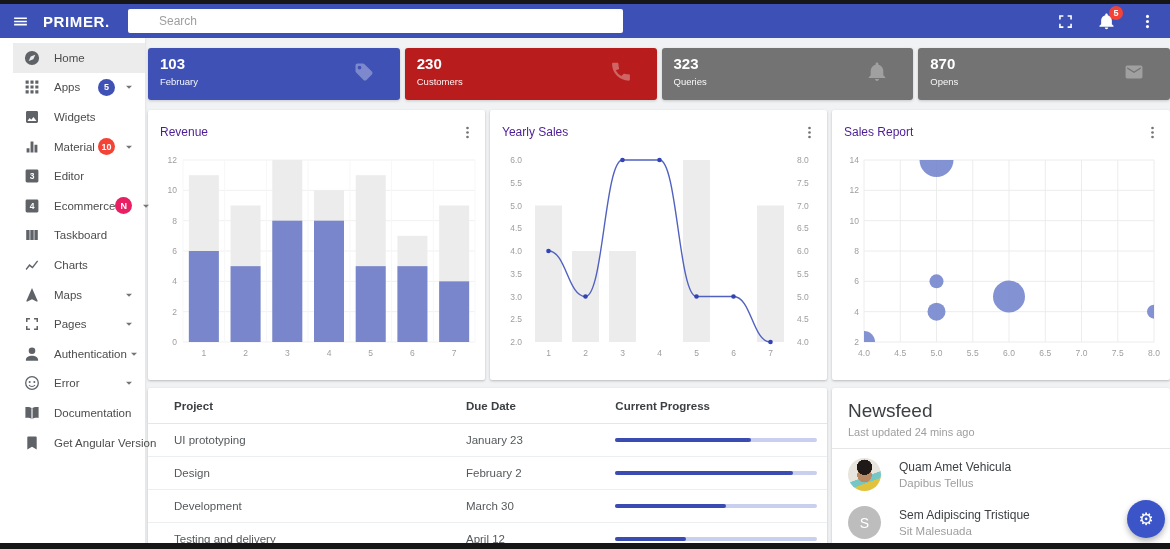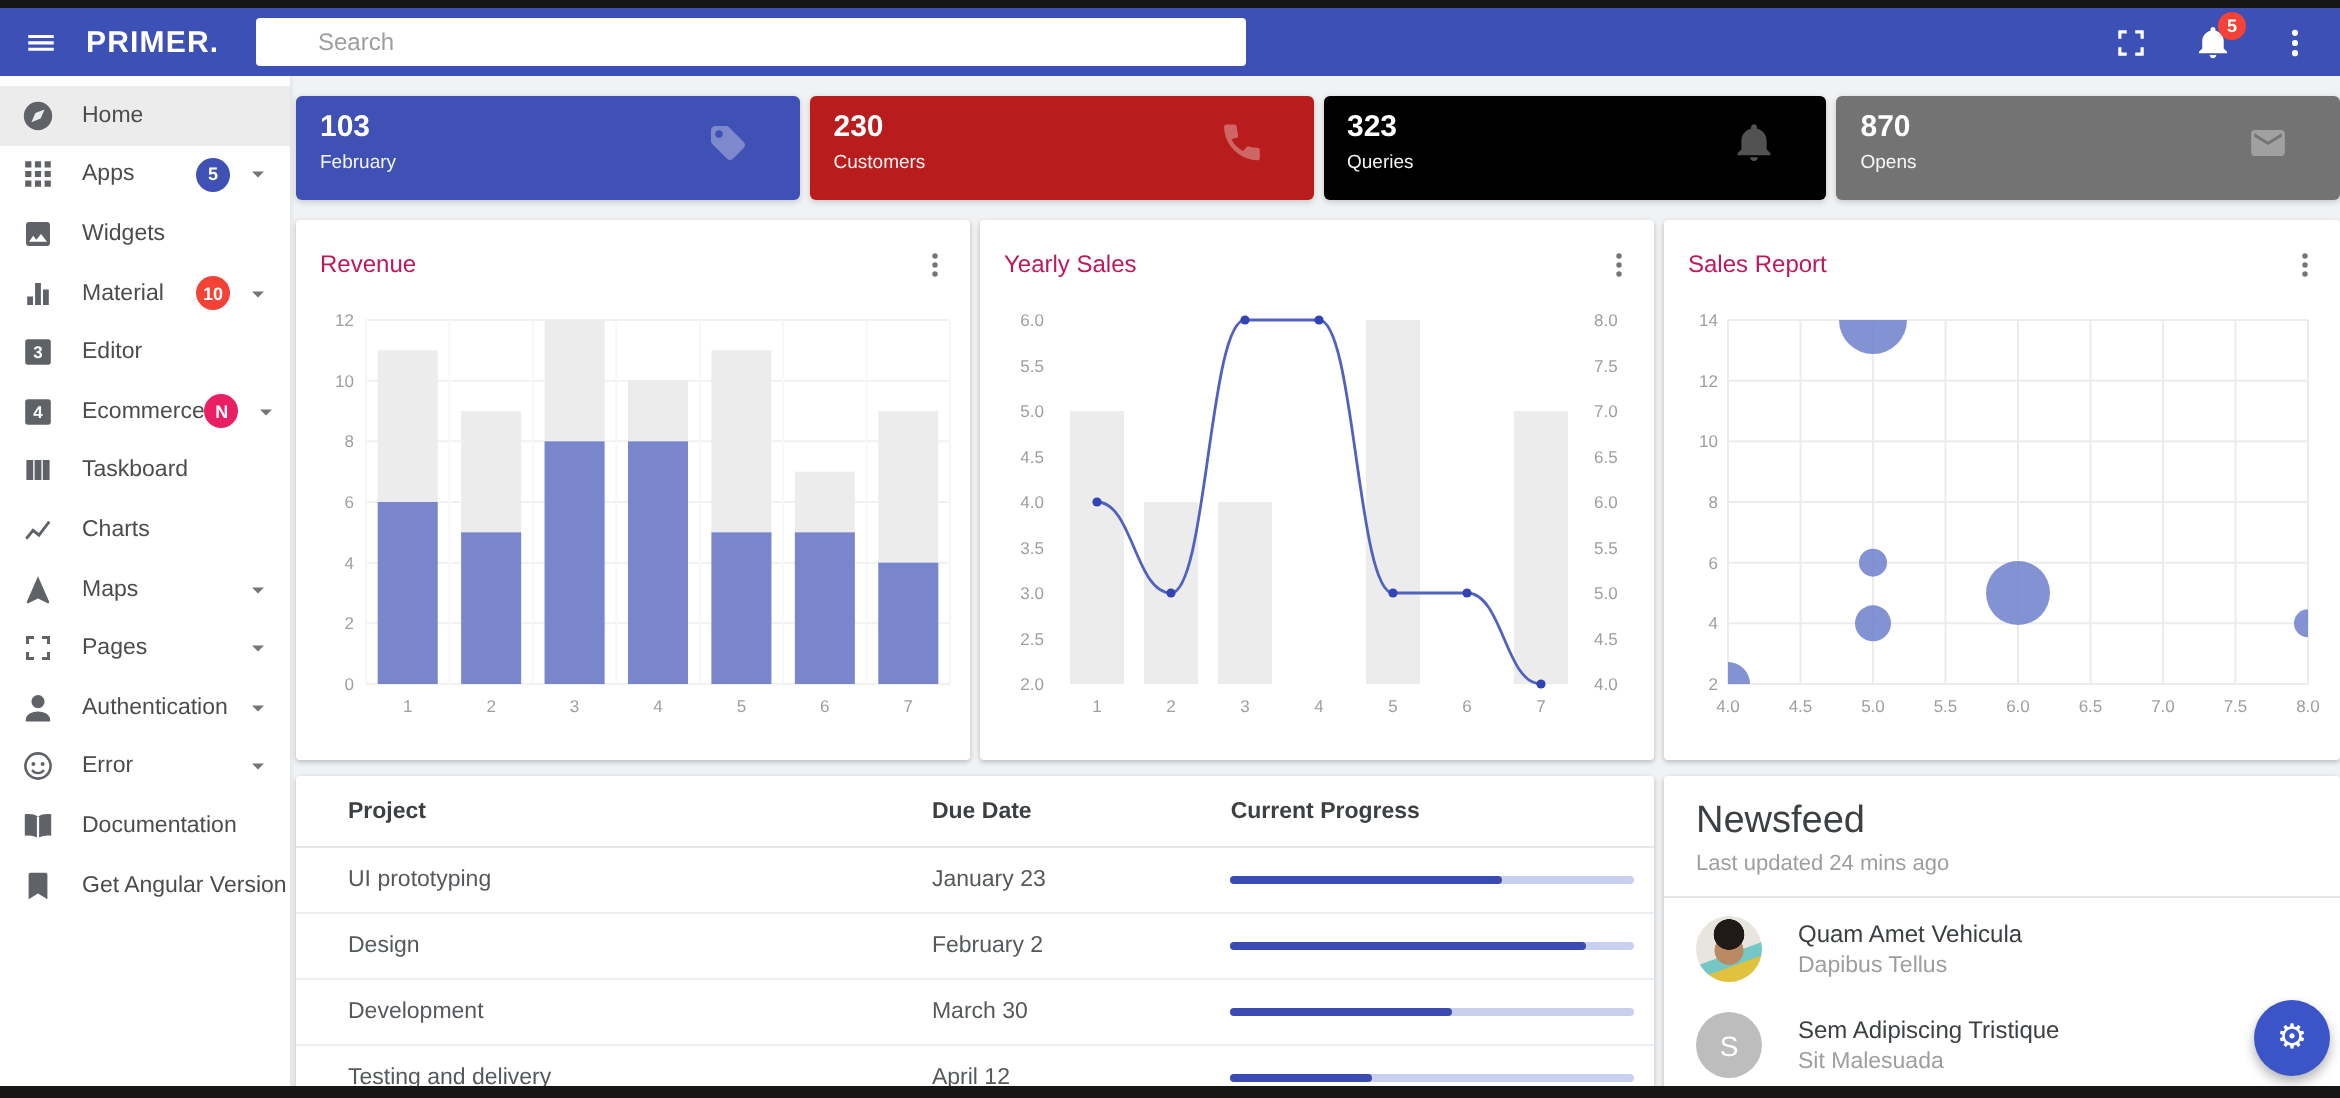--- a/index.html
+++ b/index.html
@@ -27,21 +27,21 @@
     font-family:inherit; color:#424242; background:transparent; }
   .search-box input::placeholder { color:#9e9e9e; }
   .nav-right { margin-left:auto; display:flex; align-items:center; gap:24px; padding-right:14px; }
   .bell-wrap { position:relative; }
   .nav-badge { position:absolute; top:-7px; right:-8px; background:#f44336; color:#fff;
     width:14px; height:14px; border-radius:50%; font-size:9px; font-weight:bold;
     display:flex; align-items:center; justify-content:center; }
 
   
   .main-row { position:absolute; top:38px; left:0; right:0; bottom:0; display:flex; }
-  .sidebar { width:145px; background:#fff; padding-top:5px; flex:none; box-shadow:1px 0 2px rgba(0,0,0,.06); z-index:5; }
+  .sidebar { width:145px; background:#fff; padding-top:5px; flex:none; box-shadow:1px 0 2px rgba(0,0,0,.06); z-index:5;padding-left:13px; }
   .side-item { display:flex; align-items:center; height:29.6px; cursor:pointer; color:#4c4c4c; }
   .side-item.active { background:#ececec; }
   .side-item .si { width:16px; height:16px; margin:0 14px 0 11px; flex:none; display:inline-flex; }
   .side-item .si svg { width:16px; height:16px; fill:#5f6368; color:#5f6368; }
   .side-label { font-size:11.5px; white-space:nowrap; }
   .side-spacer { flex:1; }
   .side-badge { width:17px; height:17px; border-radius:50%; color:#fff; font-size:9px; font-weight:bold;
     display:flex; align-items:center; justify-content:center; margin-right:7px; flex:none; }
   .chev { width:14px; height:14px; margin-right:9px; flex:none; display:inline-flex; }
   .chev svg { width:14px; height:14px; fill:#757575; }
@@ -56,21 +56,21 @@
   .stat-value { font-size:15px; font-weight:bold; line-height:18px; }
   .stat-label { font-size:9.5px; opacity:.95; margin-top:3px; }
   .stat-icon { position:absolute; right:26px; top:50%; transform:translateY(-50%); opacity:.32; }
   .stat-icon svg { width:20px; height:20px; fill:#fff; }
 
   
   .charts-row { display:flex; gap:5px; height:270px; margin-bottom:8px; }
   .chart-card { width:337px; flex:none; }
   .chart-card.grow { flex:1; width:auto; }
   .chart-head { display:flex; align-items:center; justify-content:space-between; height:34px; padding:10px 10px 0 12px; }
-  .chart-title { font-size:12px; color:#be185d; }
+  .chart-title { font-size:12px; color:#4c1d95; }
   .kebab { cursor:pointer; display:inline-flex; }
   .kebab svg { width:15px; height:15px; fill:#757575; }
   .chart-card svg.plot { display:block; margin:2px 6px 0 8px; }
   svg.plot text { font-size:8.5px; fill:#9e9e9e; font-family:"Liberation Sans","DejaVu Sans",sans-serif; }
 
   
   .bottom-row { display:flex; gap:5px; height:210px; }
   .table-card { width:679px; flex:none; overflow:hidden; }
   .proj-table { width:100%; border-collapse:collapse; }
   .proj-table th { text-align:left; font-size:11.5px; color:#3c4043; padding:12px 0 11px 26px; font-weight:bold;
@@ -330,21 +330,21 @@
               <path fill-rule="evenodd" d="M14.3 7.6L8.4 1.7a1.7 1.7 0 0 0-1.2-.5H2.9c-.94 0-1.7.76-1.7 1.7v4.3c0 .45.18.88.5 1.2l5.9 5.9c.66.66 1.74.66 2.4 0l4.3-4.3c.66-.66.66-1.74 0-2.4zM4.4 5.9a1.5 1.5 0 1 1 0-3 1.5 1.5 0 0 1 0 3z"></path>
             </svg></span>
         </div>
         <div class="stat-card" style="background: #b91c1c;">
           <div class="stat-value">230</div>
           <div class="stat-label">Customers</div>
           <span class="stat-icon"><svg viewBox="0 0 16 16">
               <path transform="scale(0.93)" d="M4 7a11.8 11.8 0 0 0 5 5l1.7-1.7c.27-.27.66-.36 1-.24 1.12.37 2.32.57 3.55.57.55 0 1 .45 1 1v3.4c0 .55-.45 1-1 1C7.6 16 .9 9.4.9 1.65c0-.55.45-1 1-1h3.5c.55 0 1 .45 1 1 0 1.25.2 2.45.57 3.57.11.35.03.74-.25 1.01L4 7z"></path>
             </svg></span>
         </div>
-        <div class="stat-card" style="background: #000000;">
+        <div class="stat-card" style="background: #737373;">
           <div class="stat-value">323</div>
           <div class="stat-label">Queries</div>
           <span class="stat-icon"><svg viewBox="0 0 16 16">
               <path d="M8 15.2c.85 0 1.55-.7 1.55-1.55h-3.1c0 .85.7 1.55 1.55 1.55zm5.05-4.65V7.1c0-2.38-1.65-4.37-3.88-4.9v-.53C9.17.98 8.65.45 8 .45S6.83.98 6.83 1.67v.53C4.6 2.73 2.95 4.72 2.95 7.1v3.45L1.4 12.1v.78h13.2v-.78l-1.55-1.55z"></path>
             </svg></span>
         </div>
         <div class="stat-card" style="background: #737373;">
           <div class="stat-value">870</div>
           <div class="stat-label">Opens</div>
           <span class="stat-icon"><svg viewBox="0 0 16 16">

